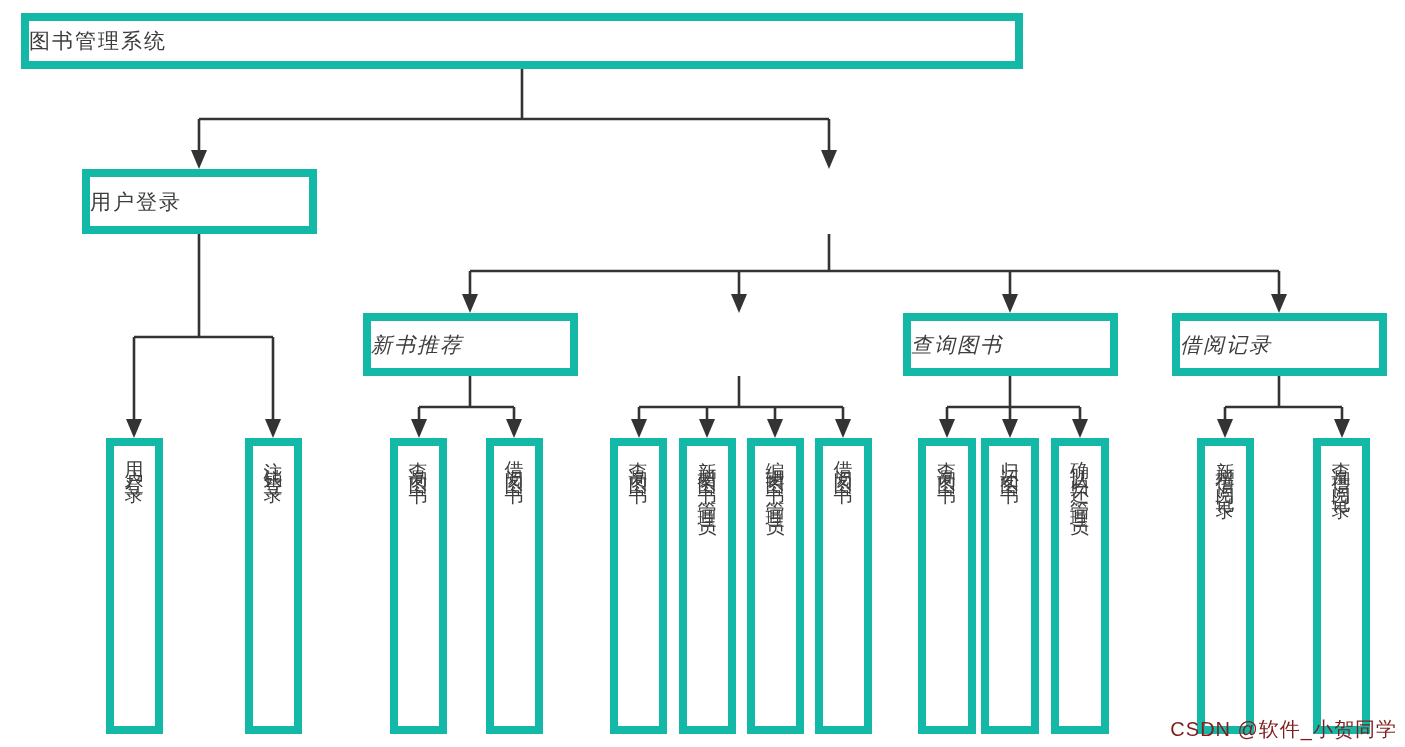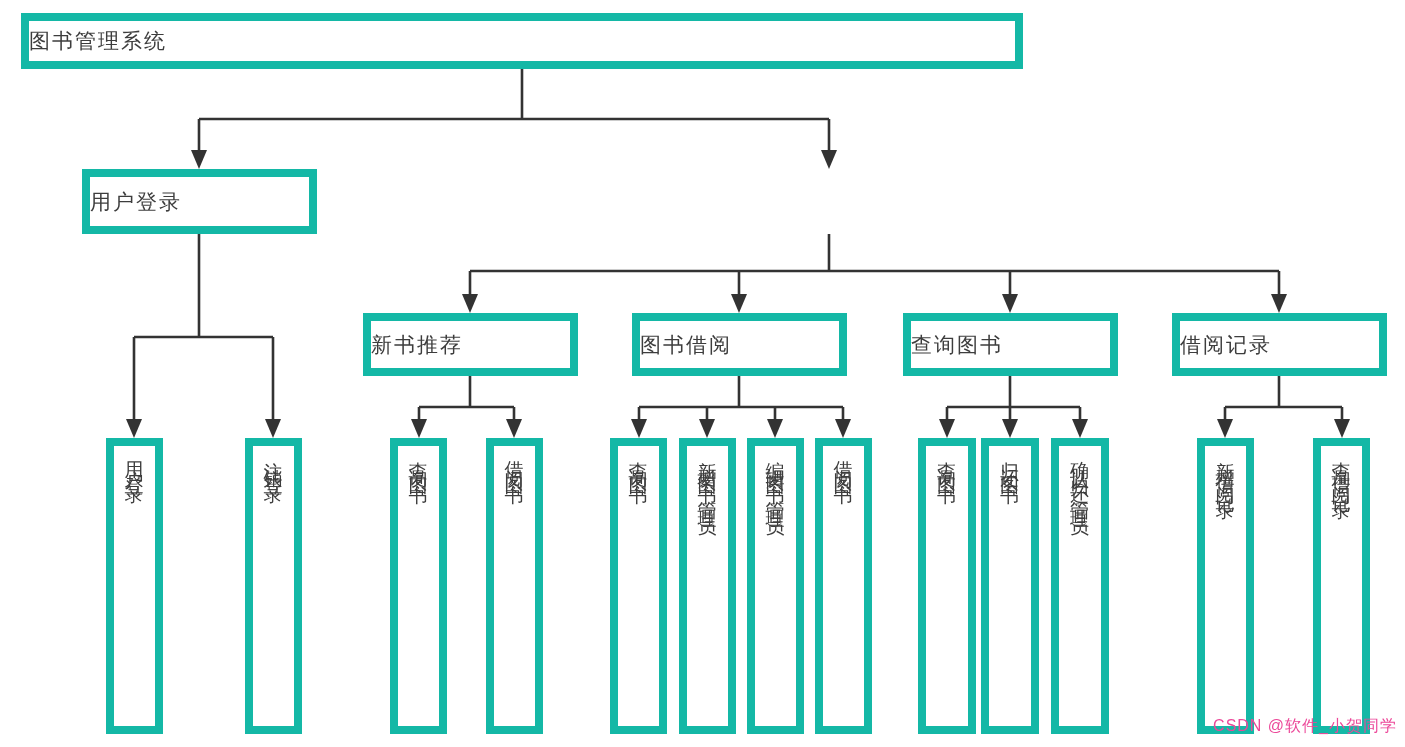--- a/index.html
+++ b/index.html
@@ -28,21 +28,21 @@
     color: #3d3d3d;
   }
   .hbox {
     font-size: 21px;
     letter-spacing: 2px;
     white-space: nowrap;
   }
   .root-box   { left: 21px;  top: 13px;  width: 1002px; height: 56px; }
   .l2a        { left: 82px;  top: 169px; width: 235px;  height: 65px; }
   .l2b        { left: 712px; top: 169px; width: 234px;  height: 65px; }
-  .l3         { top: 313px;  height: 63px; width: 215px; }
+  .l3         { top: 313px;  height: 63px; width: 215px; font-style: italic; }
   .l3a { left: 363px; }
   .l3b { left: 632px; }
   .l3c { left: 903px; }
   .l3d { left: 1172px; }
   .leaf {
     top: 438px;
     height: 296px;
     width: 57px;
     writing-mode: vertical-rl;
     text-orientation: mixed;
@@ -60,22 +60,22 @@
   .lf8  { left: 815px; }
   .lf9  { left: 918px; width: 58px; }
   .lf10 { left: 981px; width: 58px; }
   .lf11 { left: 1051px; width: 58px; }
   .lf12 { left: 1197px; }
   .lf13 { left: 1313px; }
   .watermark {
     position: absolute;
     right: 8px;
     top: 716px;
-    font-size: 16px;
-    color: #ec4899;
+    font-size: 20px;
+    color: #7f1d1d;
     letter-spacing: 1px;
     white-space: nowrap;
   }
   .cline { stroke: #333333; stroke-width: 2.6; fill: none; }
   .ahead { fill: #333333; stroke: none; }
 </style>
 </head>
 <body>
 
 <div id="canvas">
@@ -127,23 +127,20 @@
     <span>图书管理系统</span>
   </div>
 
   <div class="node hbox l2a">
     <span>用户登录</span>
   </div>
 
   <div class="node hbox l3 l3a">
     <span>新书推荐</span>
   </div>
-  <div class="node hbox l3 l3b">
-    <span>图书借阅</span>
-  </div>
   <div class="node hbox l3 l3c">
     <span>查询图书</span>
   </div>
   <div class="node hbox l3 l3d">
     <span>借阅记录</span>
   </div>
 
   <div class="node leaf lf1">
     <span>用户登录</span>
   </div>

